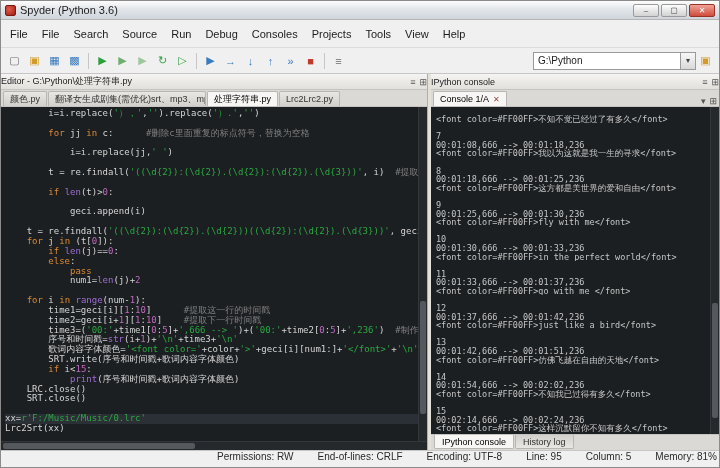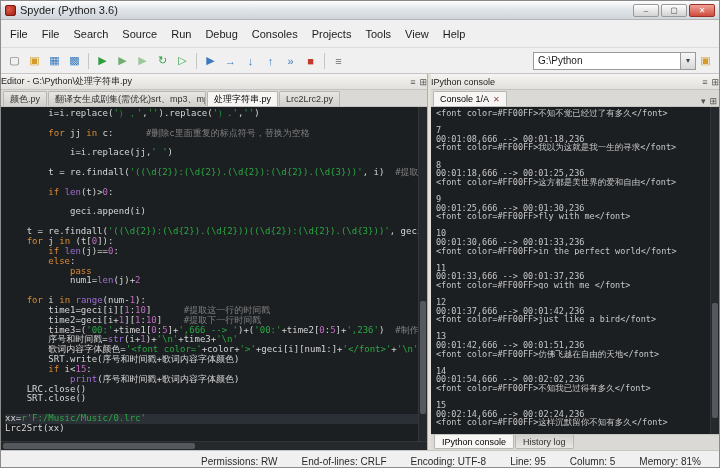--- a/index.html
+++ b/index.html
@@ -55,33 +55,33 @@
   .tok-c{color:var(--tok-comment,#7f7f7f);}
   .tok-n{color:var(--tok-number,#c069c0);}
   .tok-b{color:var(--tok-builtin,#a06cd5);}
 
   .vscroll{width:9px;background:#26292c;border-left:1px solid #33363a;position:relative;}
   .vthumb{position:absolute;left:1px;right:1px;background:#55595e;border-radius:2px;}
   .hscroll{height:9px;background:#26292c;border-top:1px solid #33363a;position:relative;}
   .hthumb{position:absolute;top:1px;bottom:1px;background:#55595e;border-radius:2px;}
 
   .console-body{flex:1;display:flex;min-height:0;background:var(--editor-bg,#1c1f22);}
-  .console-out{flex:1;overflow:hidden;padding:2px 0 0 5px;font-family:"DejaVu Sans Mono","DejaVu Sans",monospace;
+  .console-out{flex:1;overflow:hidden;padding:8px 0 0 5px;font-family:"DejaVu Sans Mono","DejaVu Sans",monospace;
     font-size:8.5px;line-height:8.6px;color:var(--console-text,#c6c6c6);}
   .cline{white-space:pre;height:8.6px;overflow:hidden;}
   .prompt{color:var(--console-prompt,#27b2a2);font-weight:normal;}
   .cursor{display:inline-block;width:5px;height:8px;background:#c6c6c6;vertical-align:-1px;}
 
   .bottom-tabs{height:16px;background:#dbd9d5;border-top:1px solid #c6c4c0;display:flex;align-items:flex-start;padding:0 3px;gap:1px;}
   .btab{height:14px;font-size:9px;padding:0 7px;display:flex;align-items:center;color:#333;
     border:1px solid #b8b6b2;border-top:none;border-radius:0 0 2px 2px;background:linear-gradient(#d2d0cc,#e9e7e3);cursor:default;}
   .btab.active{background:#f7f6f4;color:#000;}
 
-  .statusbar{height:17px;background:#f0f0f0;border-top:1px solid #c6c6c6;display:flex;align-items:flex-end;
-    font-size:10px;color:#2a2a2a;padding:0 18px;gap:24px;}
+  .statusbar{height:17px;background:#f0f0f0;border-top:1px solid #c6c6c6;display:flex;align-items:flex-start;
+    font-size:10px;color:#2a2a2a;padding:0 2px;gap:24px;}
   .sb-spacer{flex:1;}
 </style>
 </head>
 <body>
 
 <div class="window">
 
   <div class="titlebar">
     <span class="app-icon"></span>
     <span class="title-text">Spyder (Python 3.6)</span>

